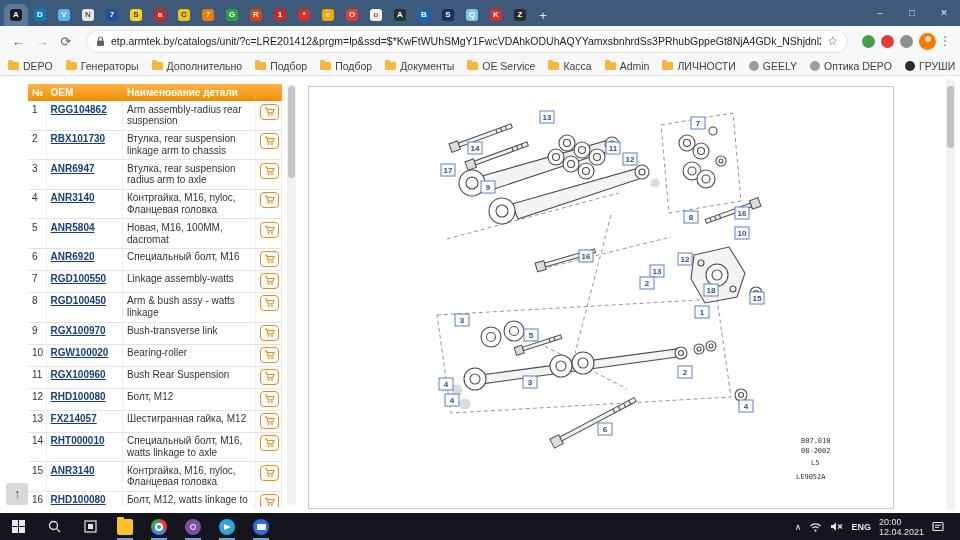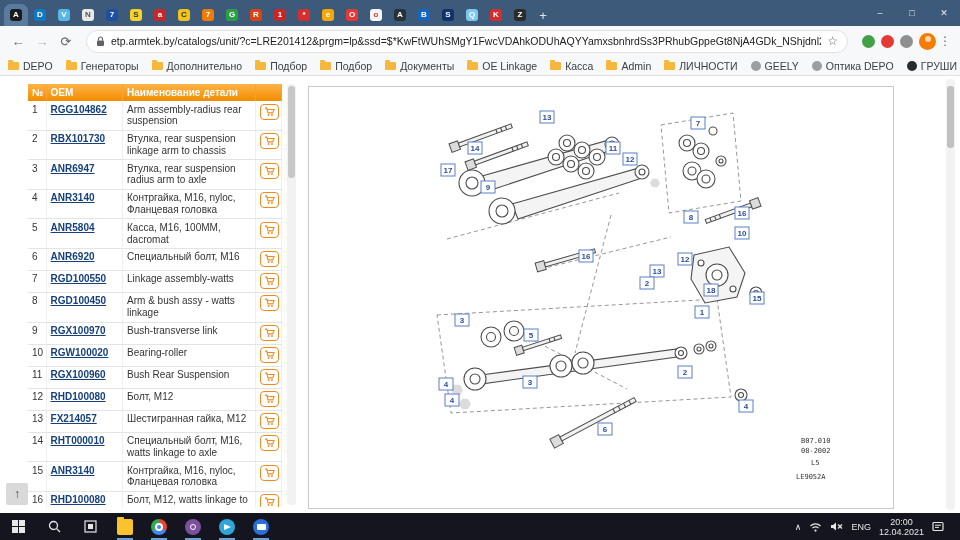--- a/index.html
+++ b/index.html
@@ -97,22 +97,22 @@
   .app-ic.viber{border-radius:50%;background:#7b519d;}
   .app-ic.viber::after{content:"";position:absolute;inset:5px;border:1.5px solid #fff;border-radius:50%;}
   .app-ic.telegram{border-radius:50%;background:#2ea6d9;}
   .app-ic.telegram::after{content:"";position:absolute;left:5px;top:5px;width:0;height:0;
     border-left:7px solid #fff;border-top:3.5px solid transparent;border-bottom:3.5px solid transparent;}
   .app-ic.mail{border-radius:50%;background:#2a6fdb;}
   .app-ic.mail::after{content:"";position:absolute;left:3.5px;top:5px;width:9px;height:6px;background:#fff;border-radius:1px;}
   .tray{margin-left:auto;display:flex;align-items:center;gap:8px;padding-right:3px;}
   .tray-ic{display:flex;align-items:center;justify-content:center;cursor:pointer;}
   .tray-chevron{font-size:9px;color:#e6e6e6;}
-  .tray-lang{font-size:9px;font-weight:400;cursor:pointer;}
-  .clock{font-size:9px;line-height:10px;text-align:center;cursor:pointer;}
+  .tray-lang{font-size:9px;font-weight:700;cursor:pointer;}
+  .clock{font-size:9px;line-height:10px;text-align:left;cursor:pointer;}
   .desk-sliver{width:4px;border-left:1px solid #3a3a4d;cursor:pointer;}
 </style>
 </head>
 <body>
 
 <div class="app">
 
   <div class="tabstrip">
     <div class="tabs-fav">
 
@@ -265,21 +265,21 @@
         <span>Подбор</span>
       </span>
 
       <span class="bm">
         <span class="bm-ic folder"></span>
         <span>Документы</span>
       </span>
 
       <span class="bm">
         <span class="bm-ic folder"></span>
-        <span>OE Linkage</span>
+        <span>OE Service</span>
       </span>
 
       <span class="bm">
         <span class="bm-ic folder"></span>
         <span>Касса</span>
       </span>
 
       <span class="bm">
         <span class="bm-ic folder"></span>
         <span>Admin</span>
@@ -383,21 +383,21 @@
                     <circle cx="5" cy="8.8" r="1" fill="#f08a1c"></circle>
                     <circle cx="8.7" cy="8.8" r="1" fill="#f08a1c"></circle>
                   </svg>
                 </span>
               </td>
             </tr>
 
             <tr>
               <td class="c-num">5</td>
               <td><span class="oem-link">ANR5804</span></td>
-              <td>Касса, M16, 100MM, dacromat</td>
+              <td>Новая, M16, 100MM, dacromat</td>
               <td style="text-align:center;">
                 <span class="basket">
                   <svg width="11" height="10" viewBox="0 0 12 11">
                     <path d="M1 1.2h2l1.3 5.3h5.2L11 2.8H3.7" fill="none" stroke="#f08a1c" stroke-width="1.2"></path>
                     <circle cx="5" cy="8.8" r="1" fill="#f08a1c"></circle>
                     <circle cx="8.7" cy="8.8" r="1" fill="#f08a1c"></circle>
                   </svg>
                 </span>
               </td>
             </tr>

